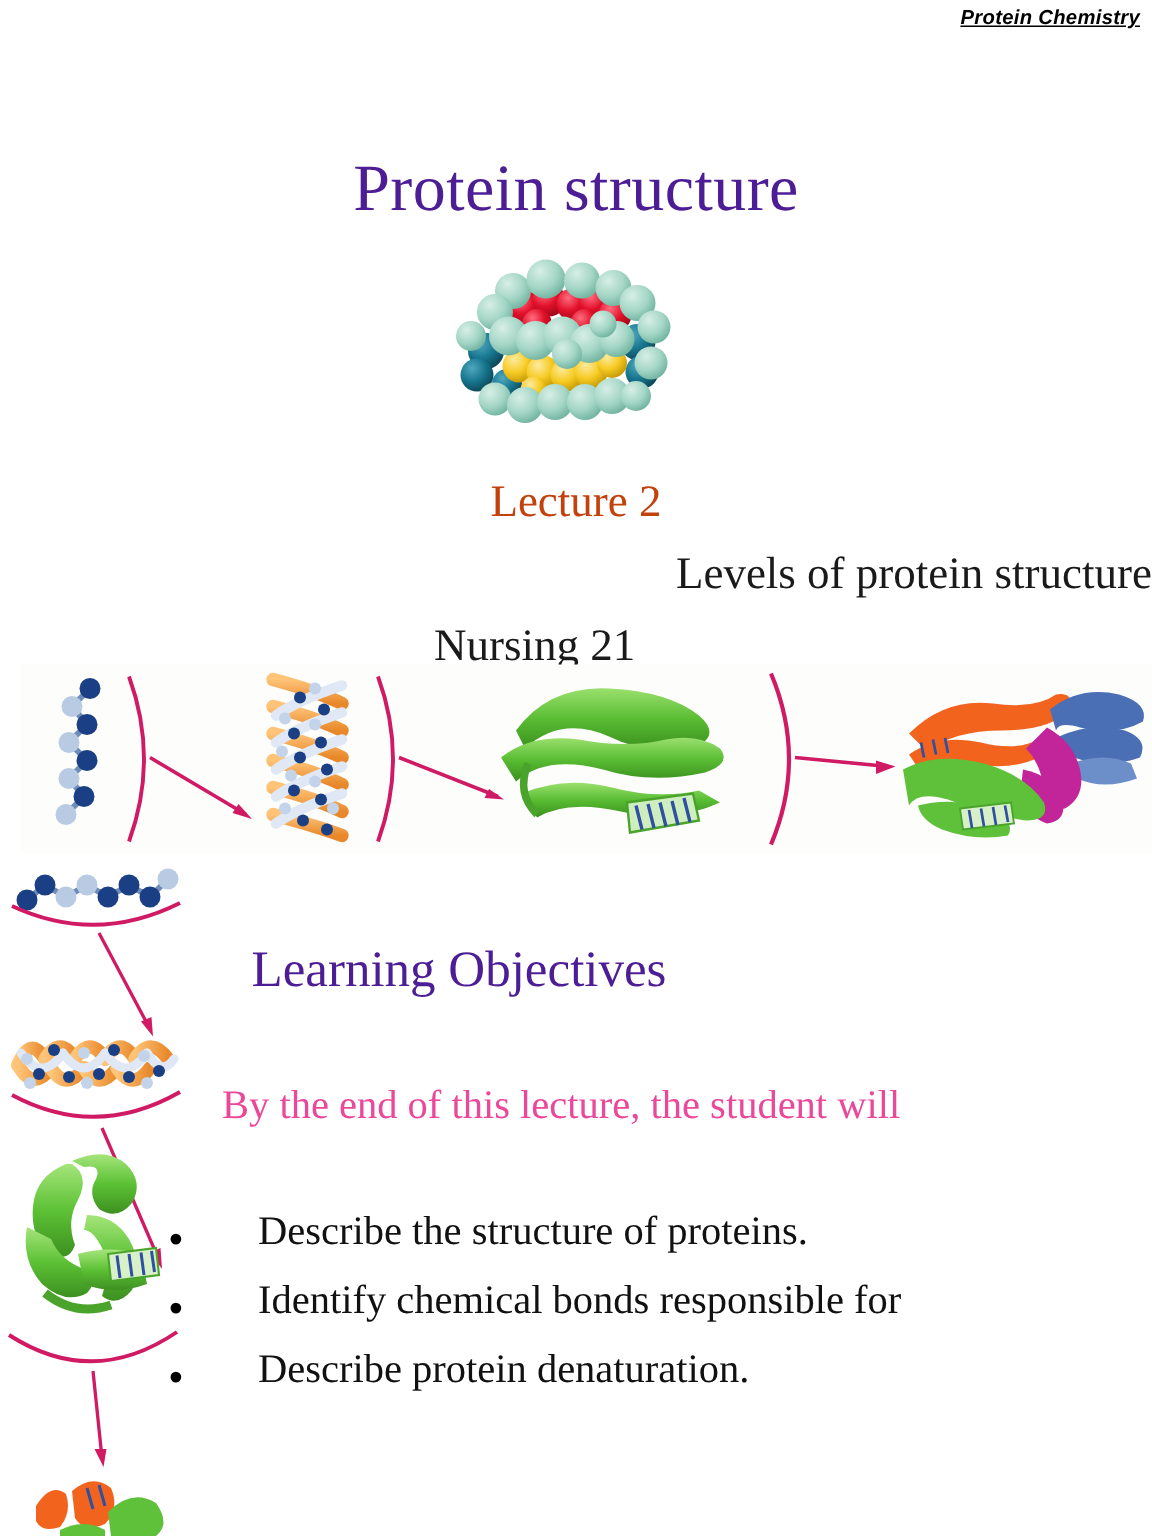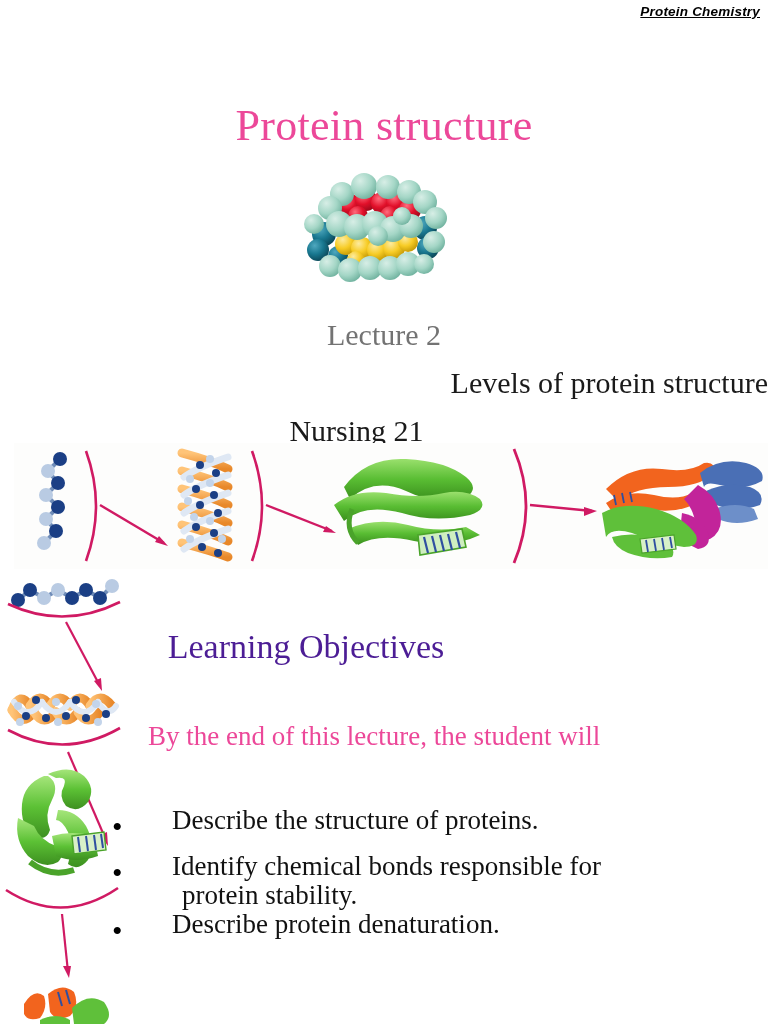--- a/index.html
+++ b/index.html
@@ -18,35 +18,35 @@
     font-weight:bold; font-style:italic;
     font-size:13.5px; color:#000;
     text-decoration:underline;
     letter-spacing:.2px;
   }
 
   
   .slide-title {
     position:absolute; top:100px; left:0; width:768px;
     text-align:center;
-    font-size:44px; color:#ec4899; font-weight:normal;
+    font-size:44px; color:#4c1d95; font-weight:normal;
     letter-spacing:.3px;
   }
 
   
   .spacefill-wrap {
     position:absolute; left:294px; top:172px;
     width:160px; height:120px;
   }
   .spacefill-wrap svg { display:block; }
 
   
   .lecture-no {
     position:absolute; top:318px; left:0; width:768px;
-    text-align:center; font-size:30px; color:#737373;
+    text-align:center; font-size:30px; color:#c2410c;
   }
   .subtitle-1 {
     position:absolute; top:366px; left:0; width:768px;
     text-align:right; font-size:30px; color:#1a1a1a;
   }
   .subtitle-2 {
     position:absolute; top:414px; left:0; width:713px;
     text-align:center; font-size:30px; color:#1a1a1a;
   }
 
@@ -431,21 +431,20 @@
 
     <div class="lo-item">
       <span class="lo-bullet">•</span>
       <span class="lo-text">Describe the structure of proteins.</span>
     </div>
 
     <div class="lo-item">
       <span class="lo-bullet">•</span>
       <span class="lo-text">
         <span>Identify chemical bonds responsible for</span>
-        <span class="cont">protein stability.</span>
       </span>
     </div>
 
     <div class="lo-item">
       <span class="lo-bullet">•</span>
       <span class="lo-text">Describe protein denaturation.</span>
     </div>
 
   </div>
 

